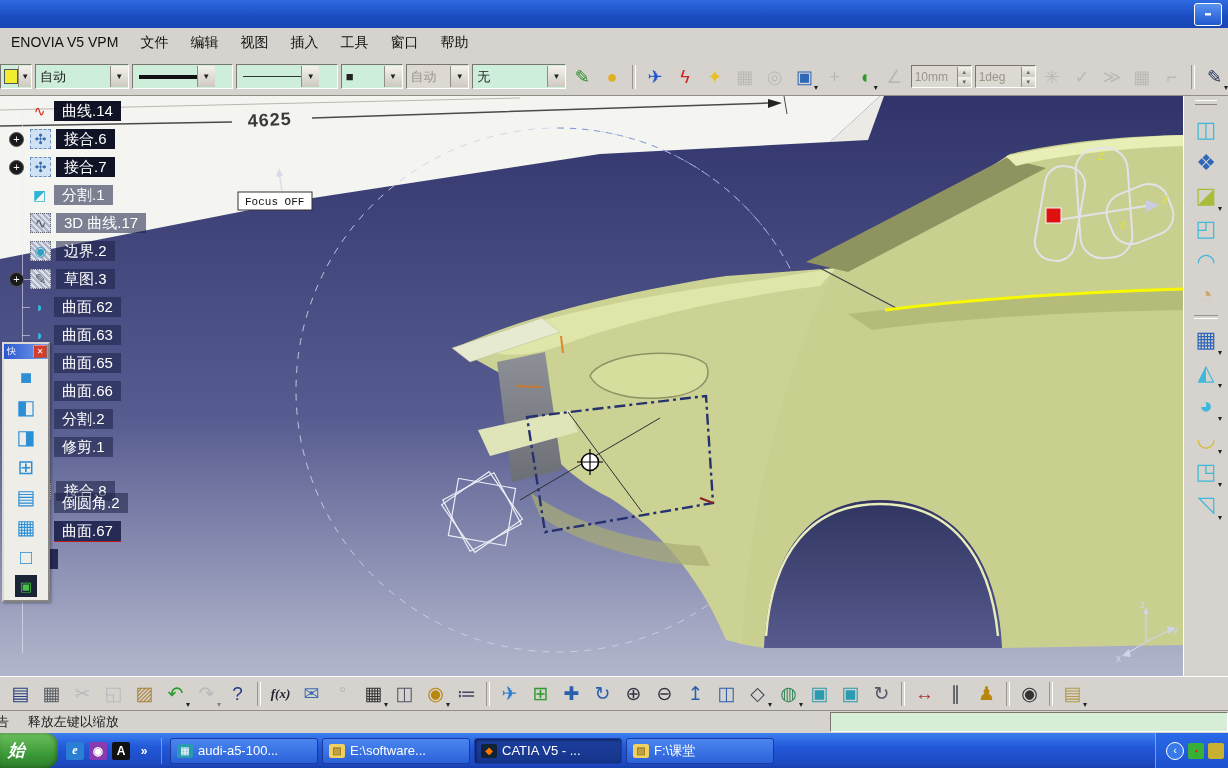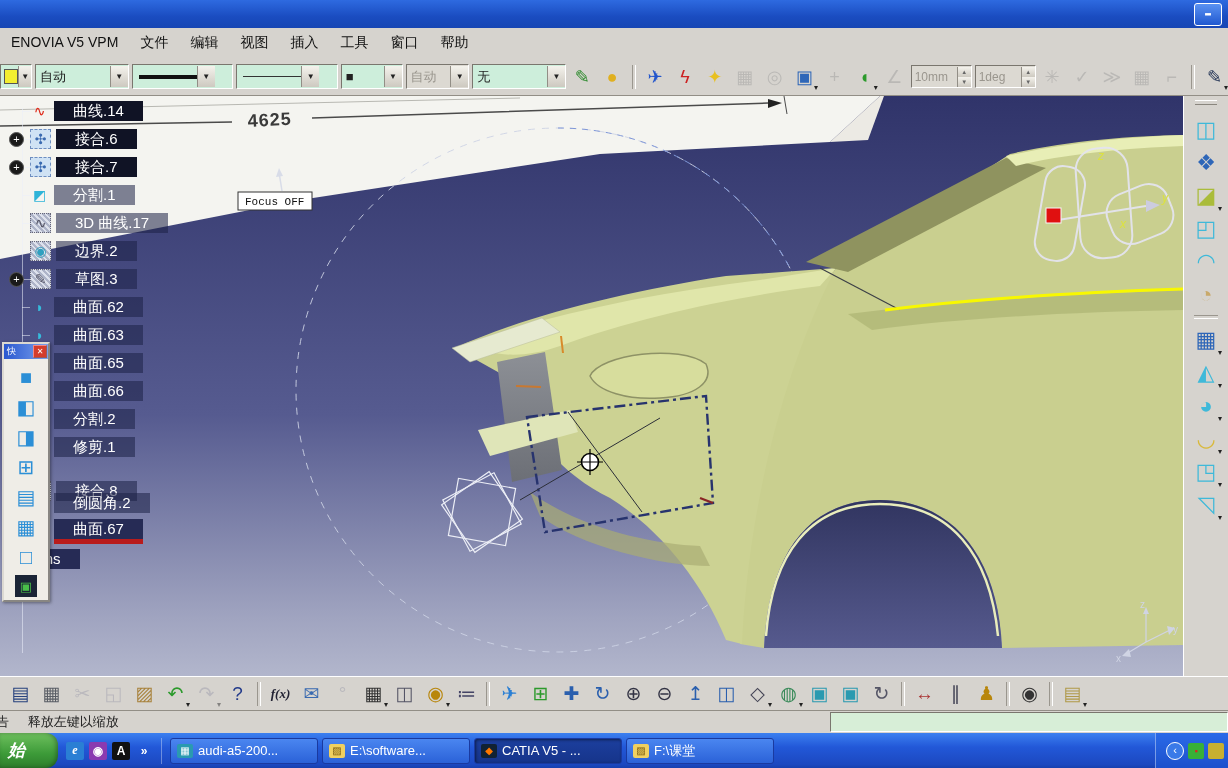--- a/index.html
+++ b/index.html
@@ -46,23 +46,23 @@
   .tree{position:absolute;top:96px;left:0;width:240px;height:480px;font-size:15px}
   .tree-line{position:absolute;left:22px;top:12px;width:1px;height:545px;background:rgba(235,238,250,.55)}
   .trow{position:absolute;left:0;height:26px;display:flex;align-items:center;padding-left:30px;cursor:pointer;white-space:nowrap}
   .trow .stub{position:absolute;left:22px;top:13px;width:8px;height:1px;background:rgba(235,238,250,.55)}
   .texp{position:absolute;left:9px;top:6px;width:13px;height:13px;border-radius:50%;background:#1a1a1a;
     color:#fff;font-size:11px;line-height:12px;text-align:center;border:1px solid #555}
   .ticon{width:19px;height:18px;display:inline-flex;align-items:center;justify-content:center;
     font-size:14px;margin-right:5px;flex:0 0 auto}
   .ticon.hatch{background:repeating-linear-gradient(45deg,#aeb4c8 0 2px,#dde1ec 2px 4px);border:1px dotted #667}
   .ticon.join{background:#cfe2f4;border:1px dashed #6e8ec0}
-  .tlabel{color:#fff;background:rgba(28,32,70,.55);padding:0 19px;line-height:20px}
+  .tlabel{color:#fff;background:rgba(28,32,70,.55);padding:0 8px;line-height:20px}
   .trow.sel .tlabel{background:#101325}
-  .trow.und .tlabel{border-bottom:5px solid #b91c1c;background:#262b55}
+  .trow.und .tlabel{border-bottom:1px solid #b91c1c;background:#262b55}
   .trow.clip .tlabel{background:#262b55}
   
   .palette{position:absolute;left:2px;top:342px;width:44px;background:#efede7;
     border:2px outset #dcd9d2;box-shadow:1px 1px 3px rgba(0,0,0,.4)}
   .pal-title{height:15px;background:linear-gradient(90deg,#2a58d0,#7aa0ec);color:#fff;
     font-size:9px;line-height:15px;padding-left:3px;display:flex;justify-content:space-between;align-items:center}
   .pal-x{width:12px;height:11px;background:#d43c2c;color:#fff;font-size:8px;line-height:11px;
     text-align:center;border:1px outset #e88;margin-right:1px;cursor:pointer}
   .pal-body{display:flex;flex-direction:column;align-items:center;padding:3px 0}
   .pal-icon{width:28px;height:28px;display:flex;align-items:center;justify-content:center;
@@ -607,21 +607,21 @@
   <div class="start">始</div>
   <div class="ql">
       <span class="ql-icon" style="color: rgb(255, 255, 255); background: rgb(42, 127, 212); font-style: italic; font-family: &quot;Liberation Serif&quot;, serif;">e</span>
       <span class="ql-icon" style="color: rgb(255, 255, 255); background: rgb(138, 58, 176);">◉</span>
       <span class="ql-icon" style="color: rgb(255, 255, 255); background: rgb(17, 17, 17);">A</span>
       <span class="ql-icon" style="color: rgb(255, 255, 255); background: transparent;">»</span>
     </div>
   <div class="tasks">
       <div class="task">
         <span class="ticn" style="color: rgb(255, 255, 255); background: rgb(42, 154, 176);">▦</span>
-        <span>audi-a5-200...</span>
+        <span>audi-a5-100...</span>
       </div>
       <div class="task">
         <span class="ticn" style="color: rgb(122, 92, 16); background: rgb(240, 208, 96);">▨</span>
         <span>E:\software...</span>
       </div>
       <div class="task active">
         <span class="ticn" style="color: rgb(255, 119, 0); background: rgb(17, 34, 51);">◆</span>
         <span>CATIA V5 - ...</span>
       </div>
       <div class="task">

